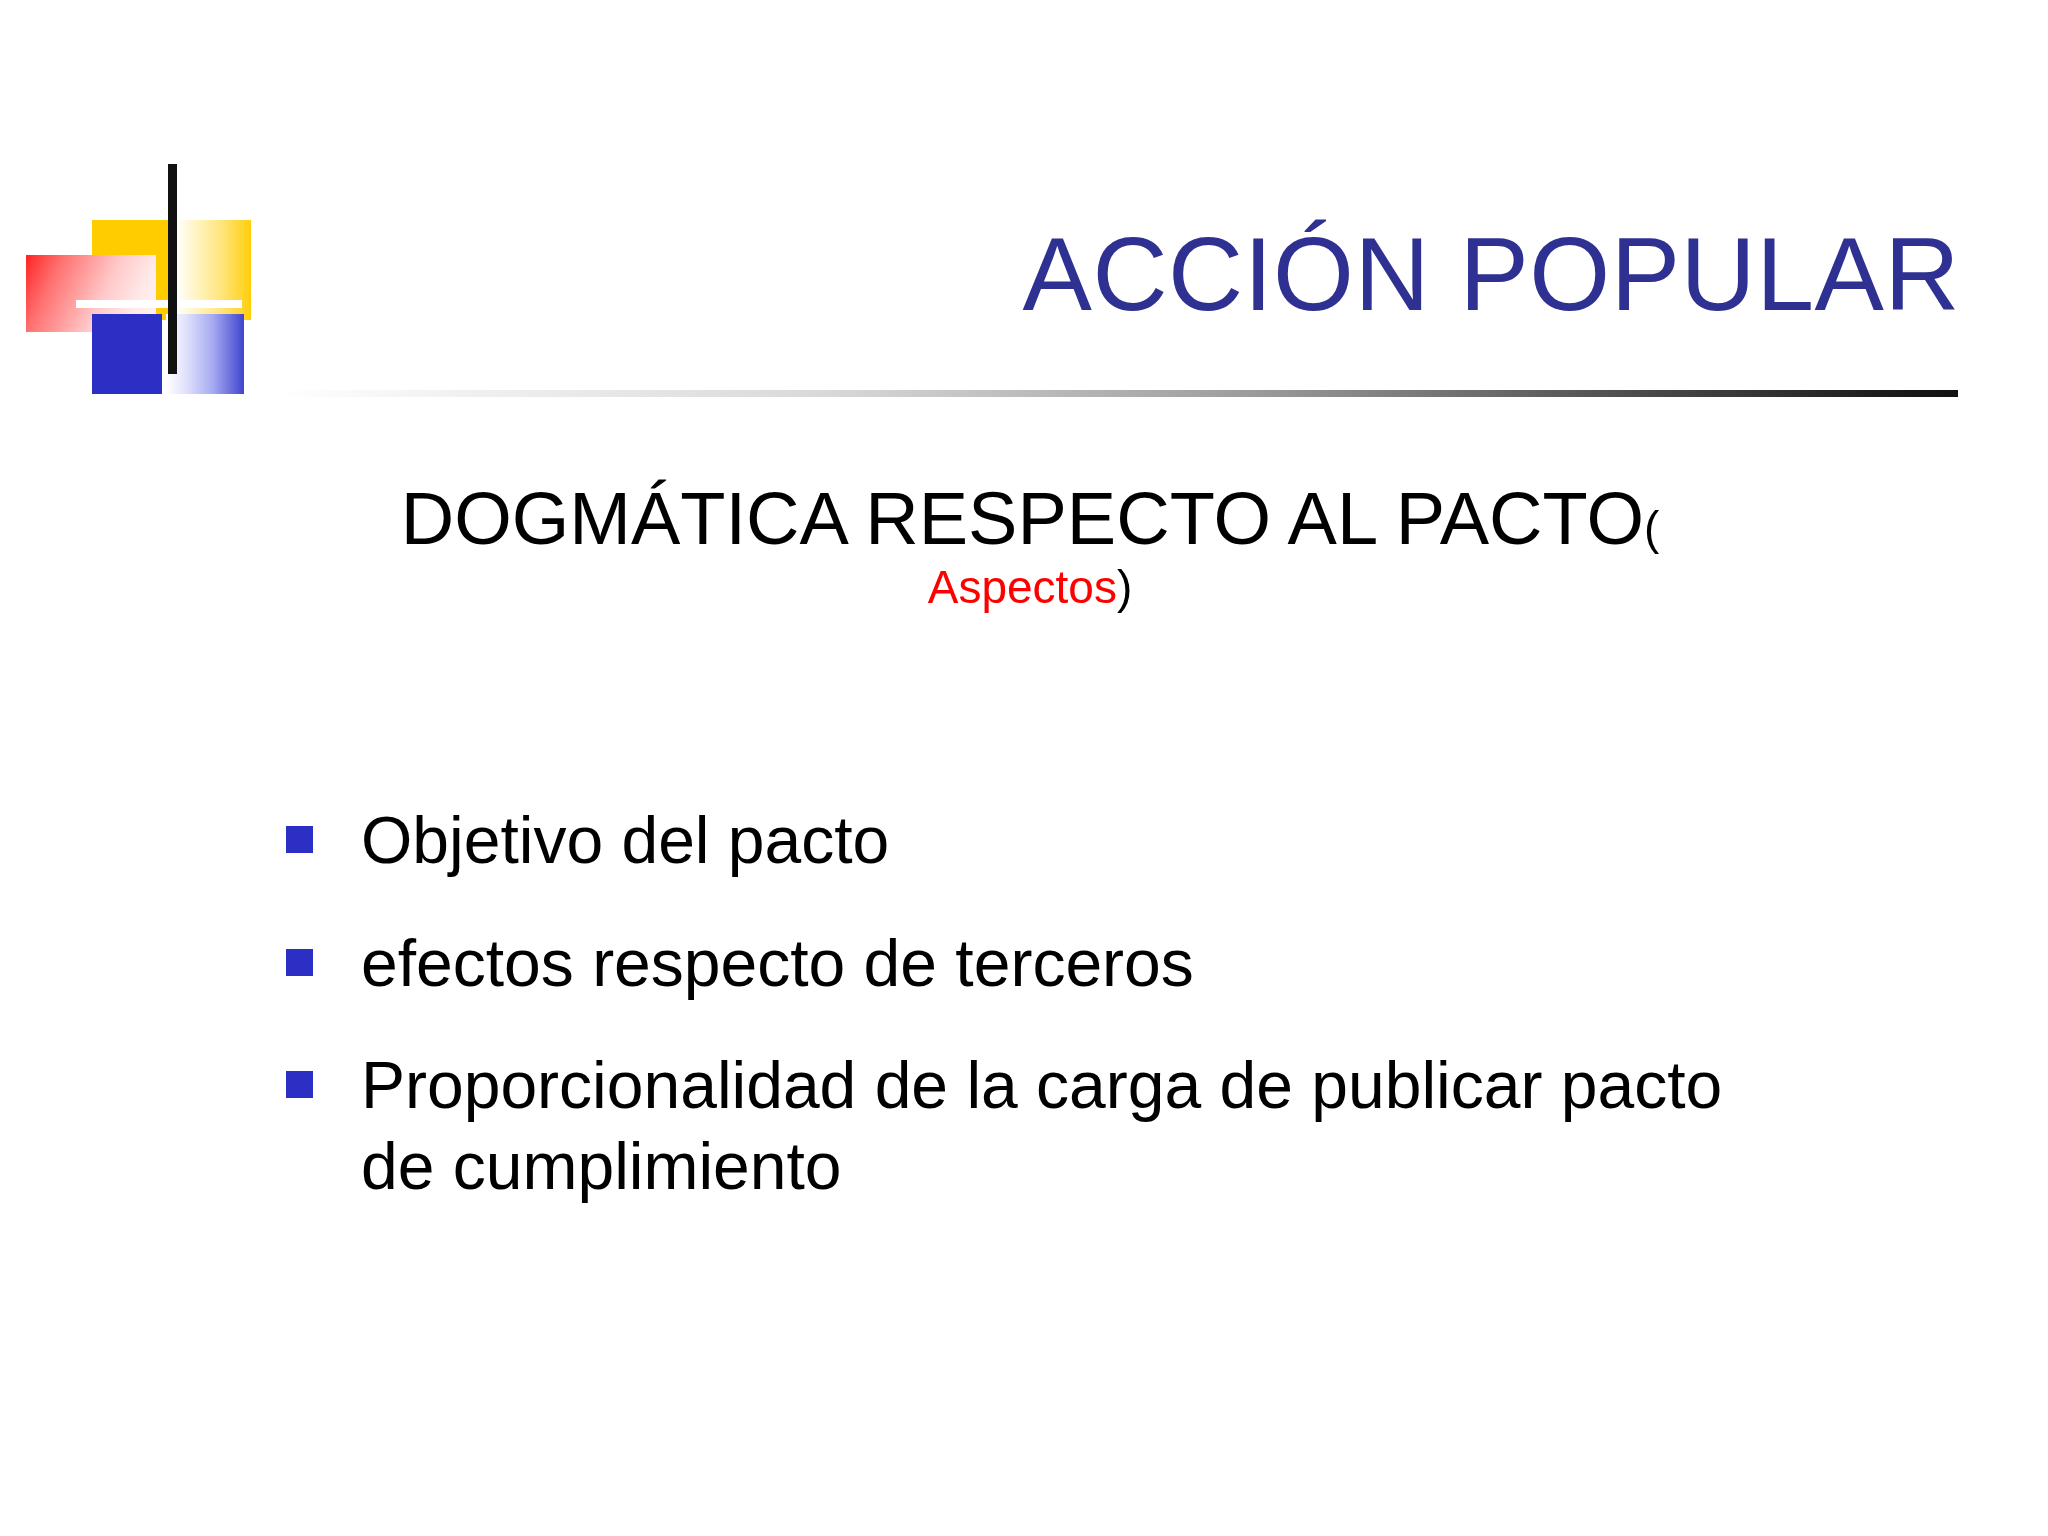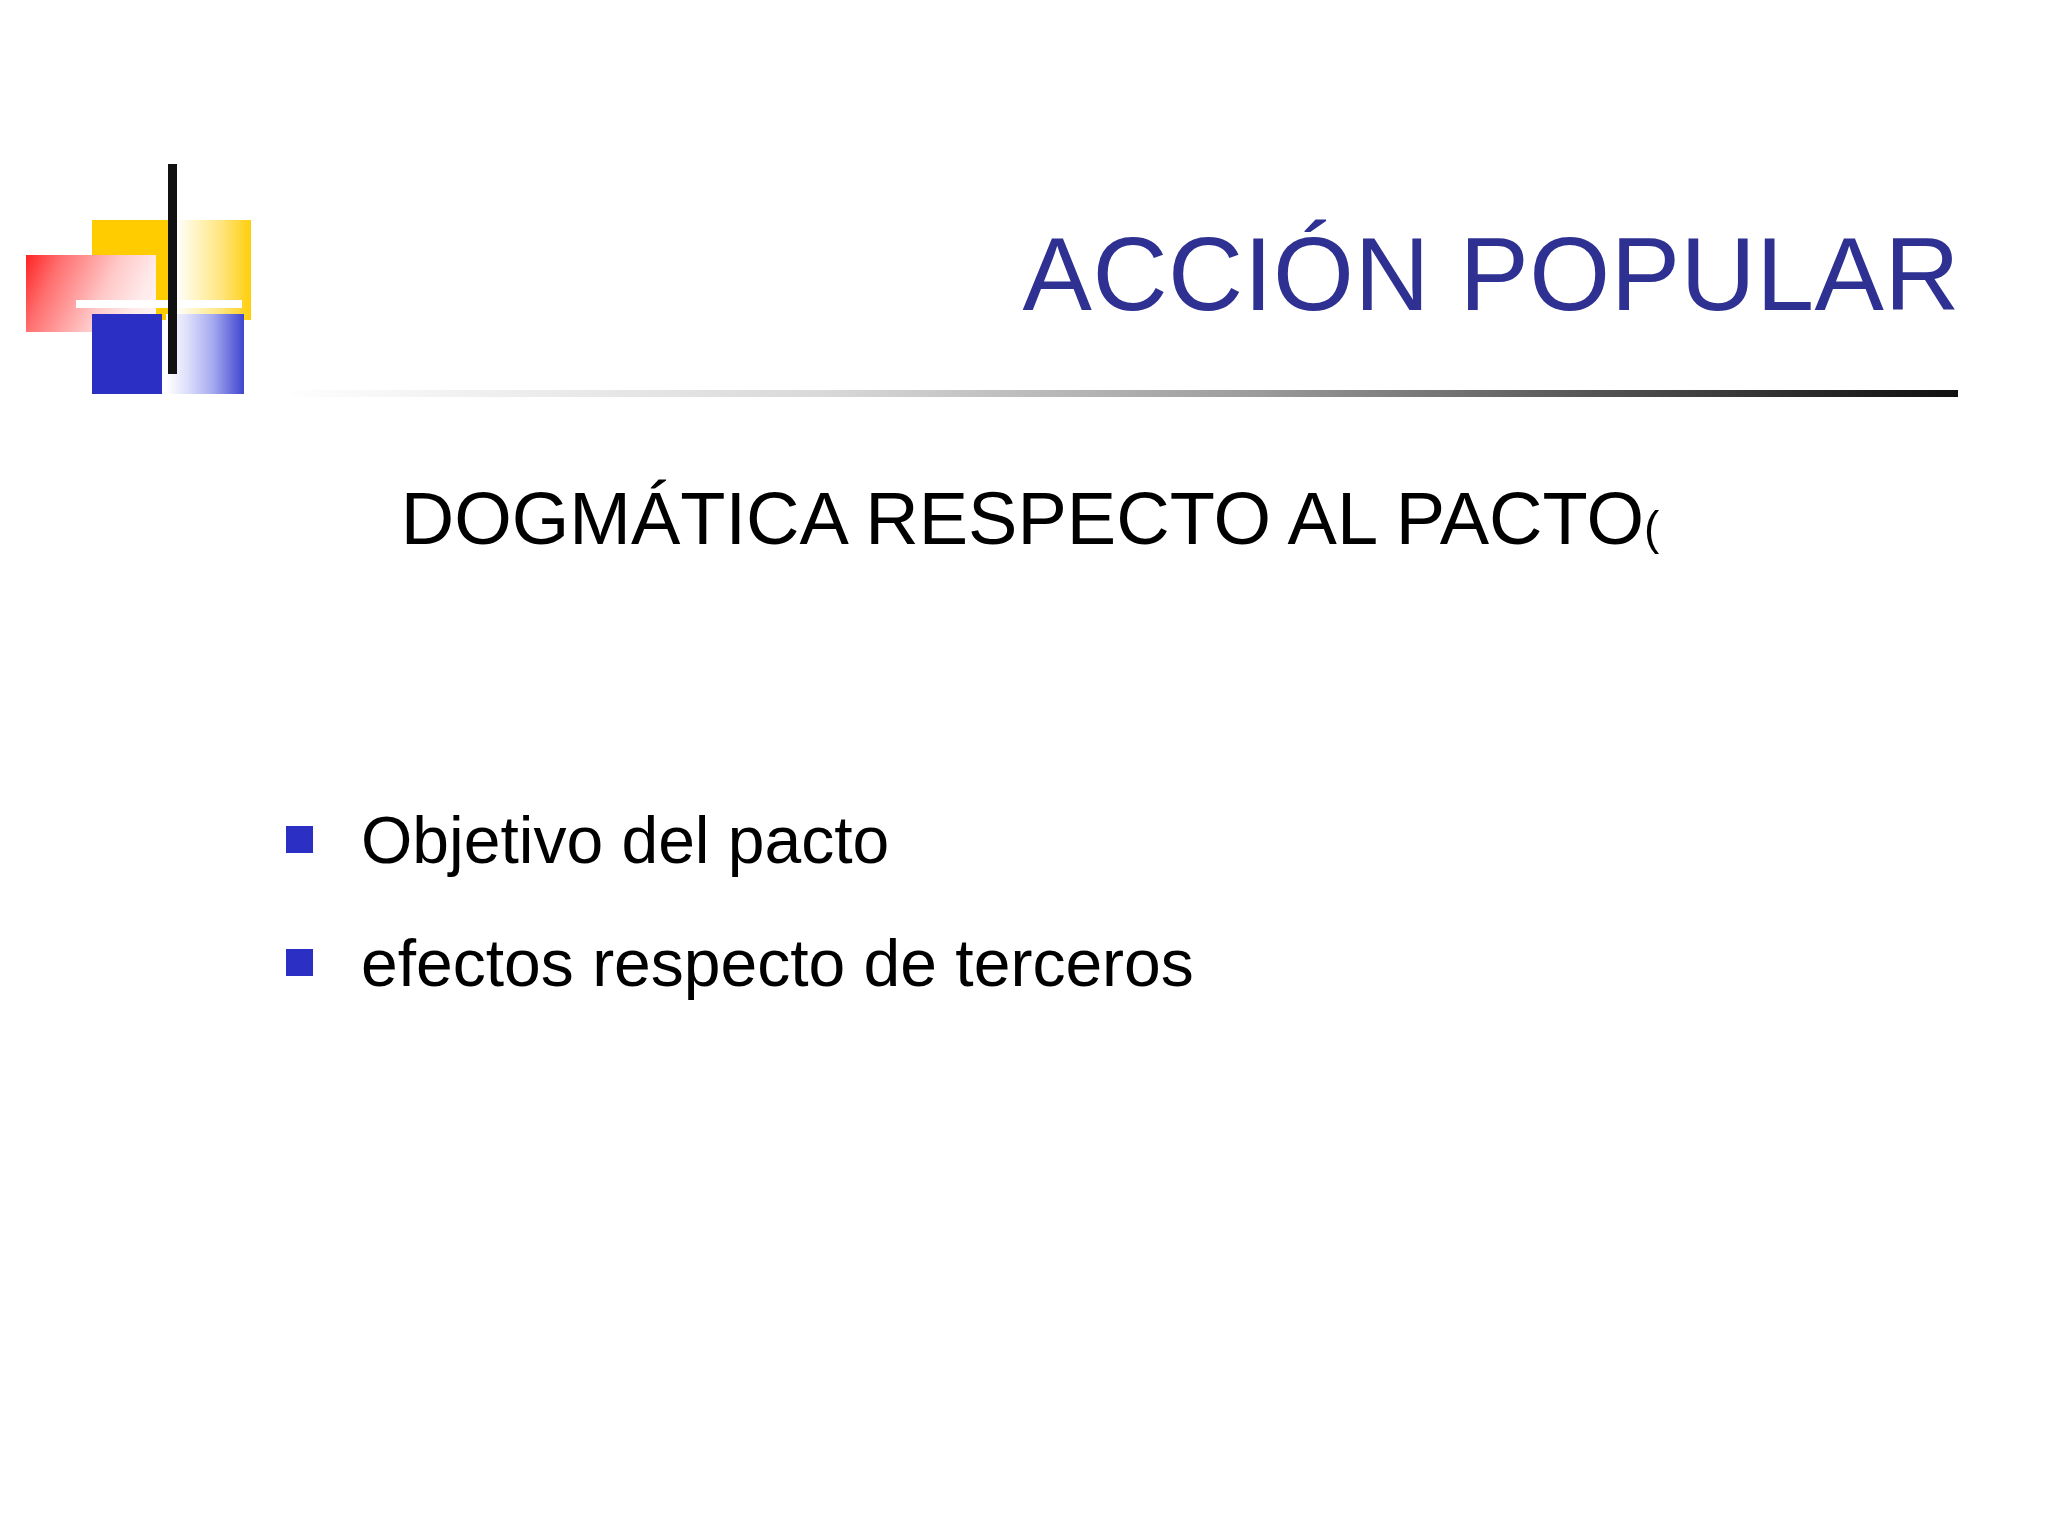--- a/index.html
+++ b/index.html
@@ -171,31 +171,38 @@
   </div>
 
   <div id="title">ACCIÓN POPULAR</div>
 
   <div id="header-rule"></div>
 
   <div id="subtitle-wrap">
     <div id="subtitle-line1">
       <span>DOGMÁTICA RESPECTO AL PACTO</span><span class="paren">(</span>
     </div>
+    <div id="subtitle-line2">
+      <span class="aspectos">Aspectos</span><span>)</span>
+    </div>
   </div>
 
   <div id="bullets">
 
     <div class="bullet-row">
       <div class="bullet-marker"></div>
       <div class="bullet-text">Objetivo del pacto</div>
     </div>
 
 
     <div class="bullet-row">
       <div class="bullet-marker"></div>
       <div class="bullet-text">efectos respecto de terceros</div>
     </div>
 
+    <div class="bullet-row">
+      <div class="bullet-marker"></div>
+      <div class="bullet-text">Proporcionalidad de la carga de publicar  pacto de cumplimiento</div>
+    </div>
 
   </div>
 
 </div>
 
 </body></html>

